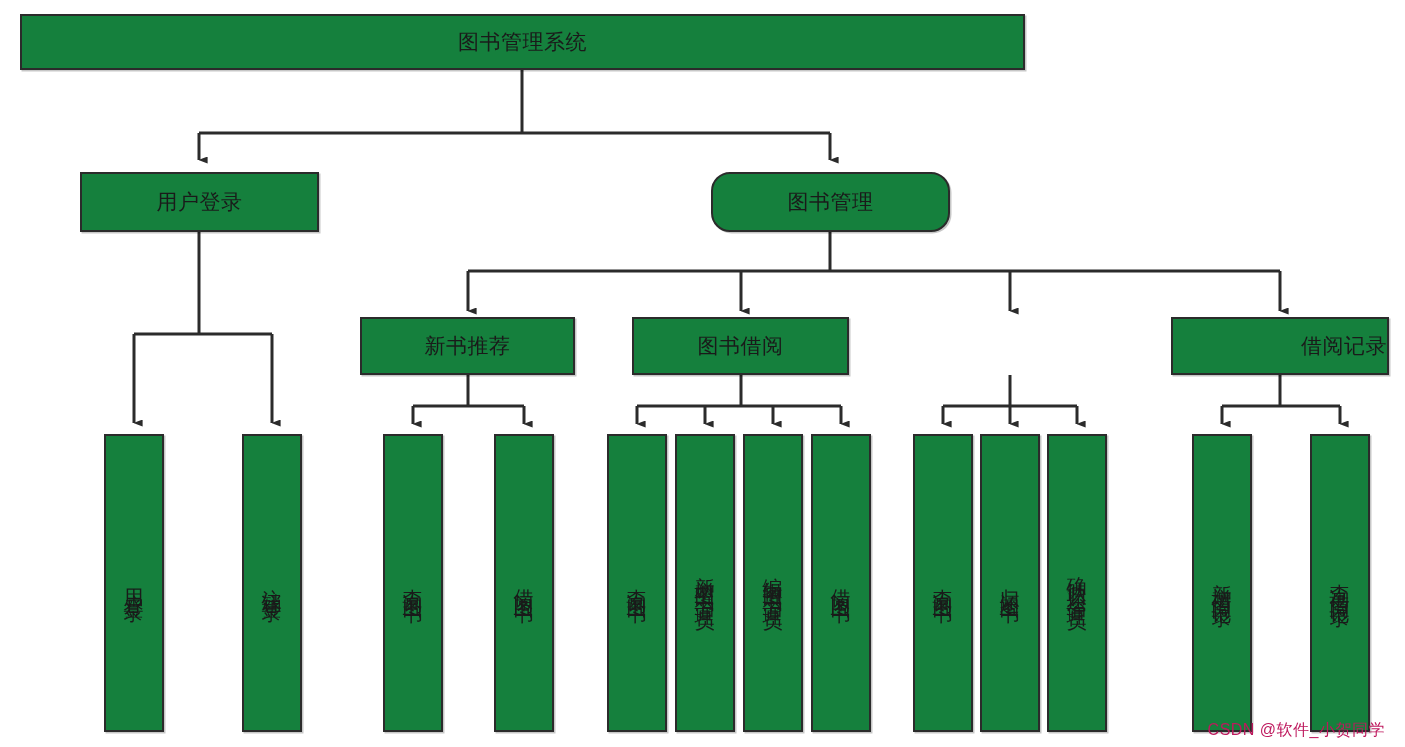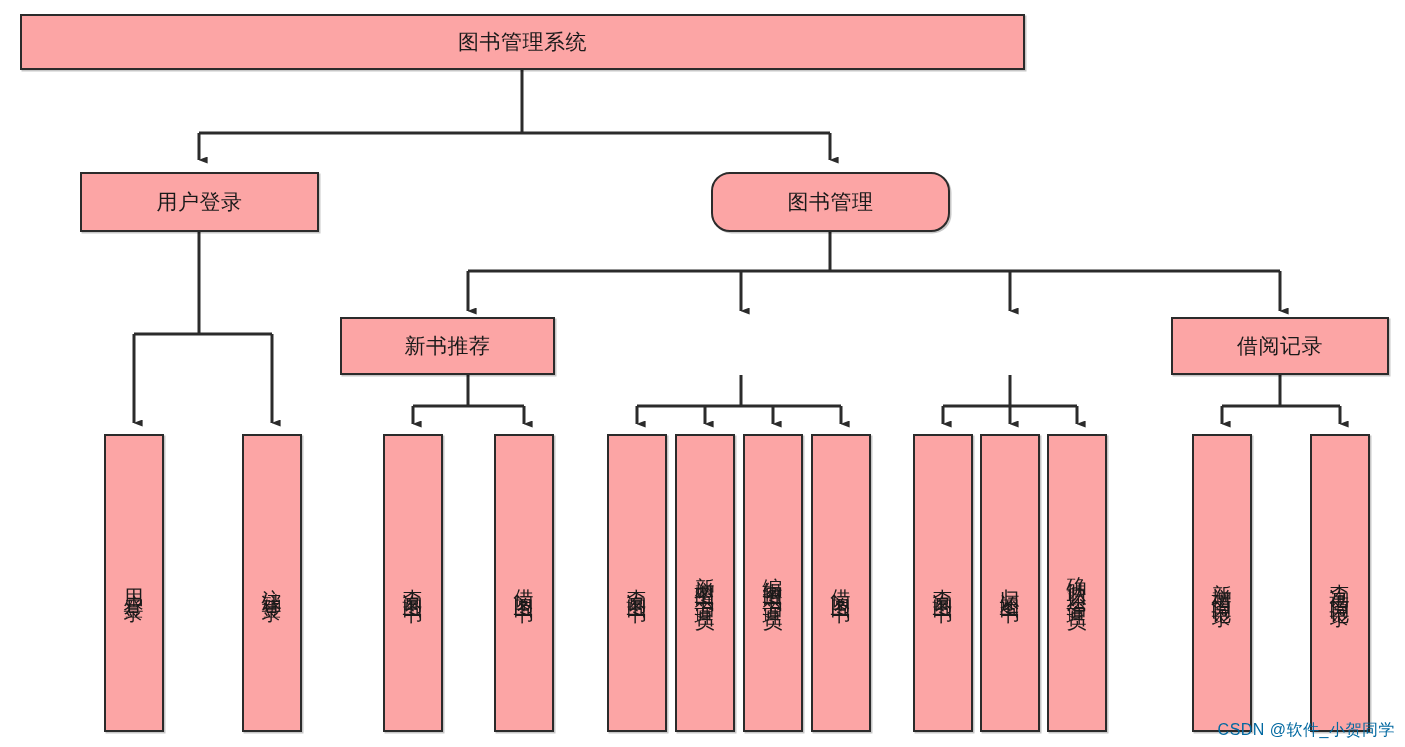--- a/index.html
+++ b/index.html
@@ -23,21 +23,21 @@
     position: absolute;
     top: 0;
     left: 0;
     width: 1405px;
     height: 747px;
   }
   .node-box {
     position: absolute;
     box-sizing: border-box;
     border: 2px solid #2b2b2b;
-    background: #fca5a5;
+    background: #15803d;
     box-shadow: 1.5px 1.5px 0 rgba(0,0,0,0.22);
     display: flex;
     align-items: center;
     justify-content: center;
     color: #1a1a1a;
   }
   .node-label {
     font-size: 21px;
     line-height: 1.15;
     letter-spacing: 0.5px;
@@ -47,24 +47,24 @@
   .node-label.vertical {
     writing-mode: vertical-rl;
     text-orientation: upright;
     font-size: 20px;
     letter-spacing: 5px;
     line-height: 1;
     max-height: 100%;
   }
   .watermark {
     position: absolute;
-    right: 10px;
+    right: 20px;
     bottom: 6px;
     font-size: 16px;
-    color: #0369a1;
+    color: #be185d;
     letter-spacing: 0.5px;
     white-space: nowrap;
     user-select: none;
   }
 </style>
 </head>
 <body>
 
 <div id="diagram-root">
 
@@ -136,27 +136,30 @@
   </div>
 
   <div class="node-box" style="left:80px; top:172px; width:239px; height:60px;">
     <span class="node-label">用户登录</span>
   </div>
 
   <div class="node-box" style="left:711px; top:172px; width:239px; height:60px;border-radius:19px;">
     <span class="node-label">图书管理</span>
   </div>
 
-  <div class="node-box" style="left:340px; top:317px; width:215px; height:58px;">
+  <div class="node-box" style="left:360px; top:317px; width:215px; height:58px;">
     <span class="node-label">新书推荐</span>
   </div>
 
-
-
-  <div class="node-box" style="left:1171px; top:317px; width:218px; height:58px;">
+  <div class="node-box" style="left:632px; top:317px; width:217px; height:58px;">
+    <span class="node-label">图书借阅</span>
+  </div>
+
+
+  <div class="node-box" style="left:1171px; top:317px; width:218px; height:58px;justify-content:flex-end;">
     <span class="node-label">借阅记录</span>
   </div>
 
   <div class="node-box" style="left:104px; top:434px; width:60px; height:298px;">
     <span class="node-label vertical">用户登录</span>
   </div>
 
   <div class="node-box" style="left:242px; top:434px; width:60px; height:298px;">
     <span class="node-label vertical">注销登录</span>
   </div>

